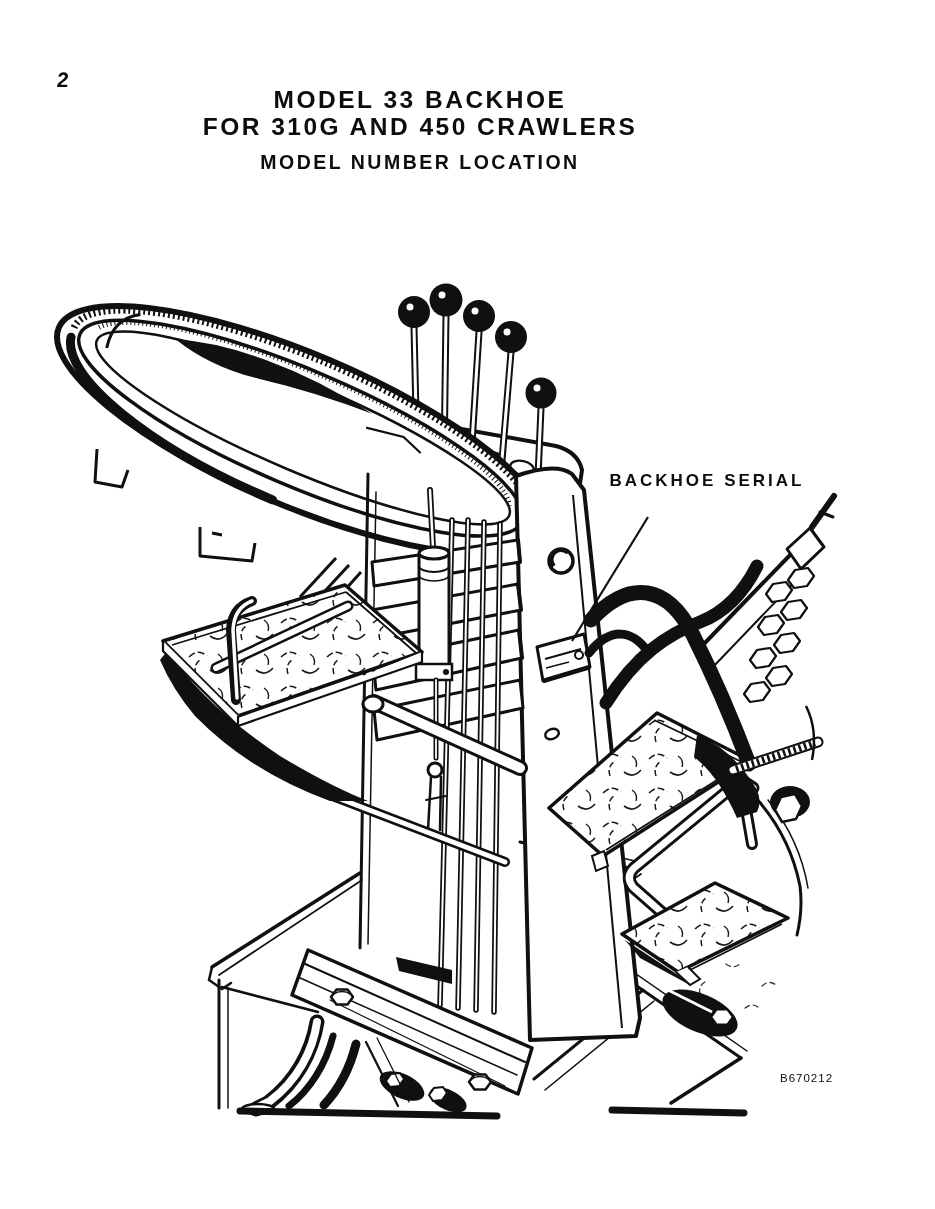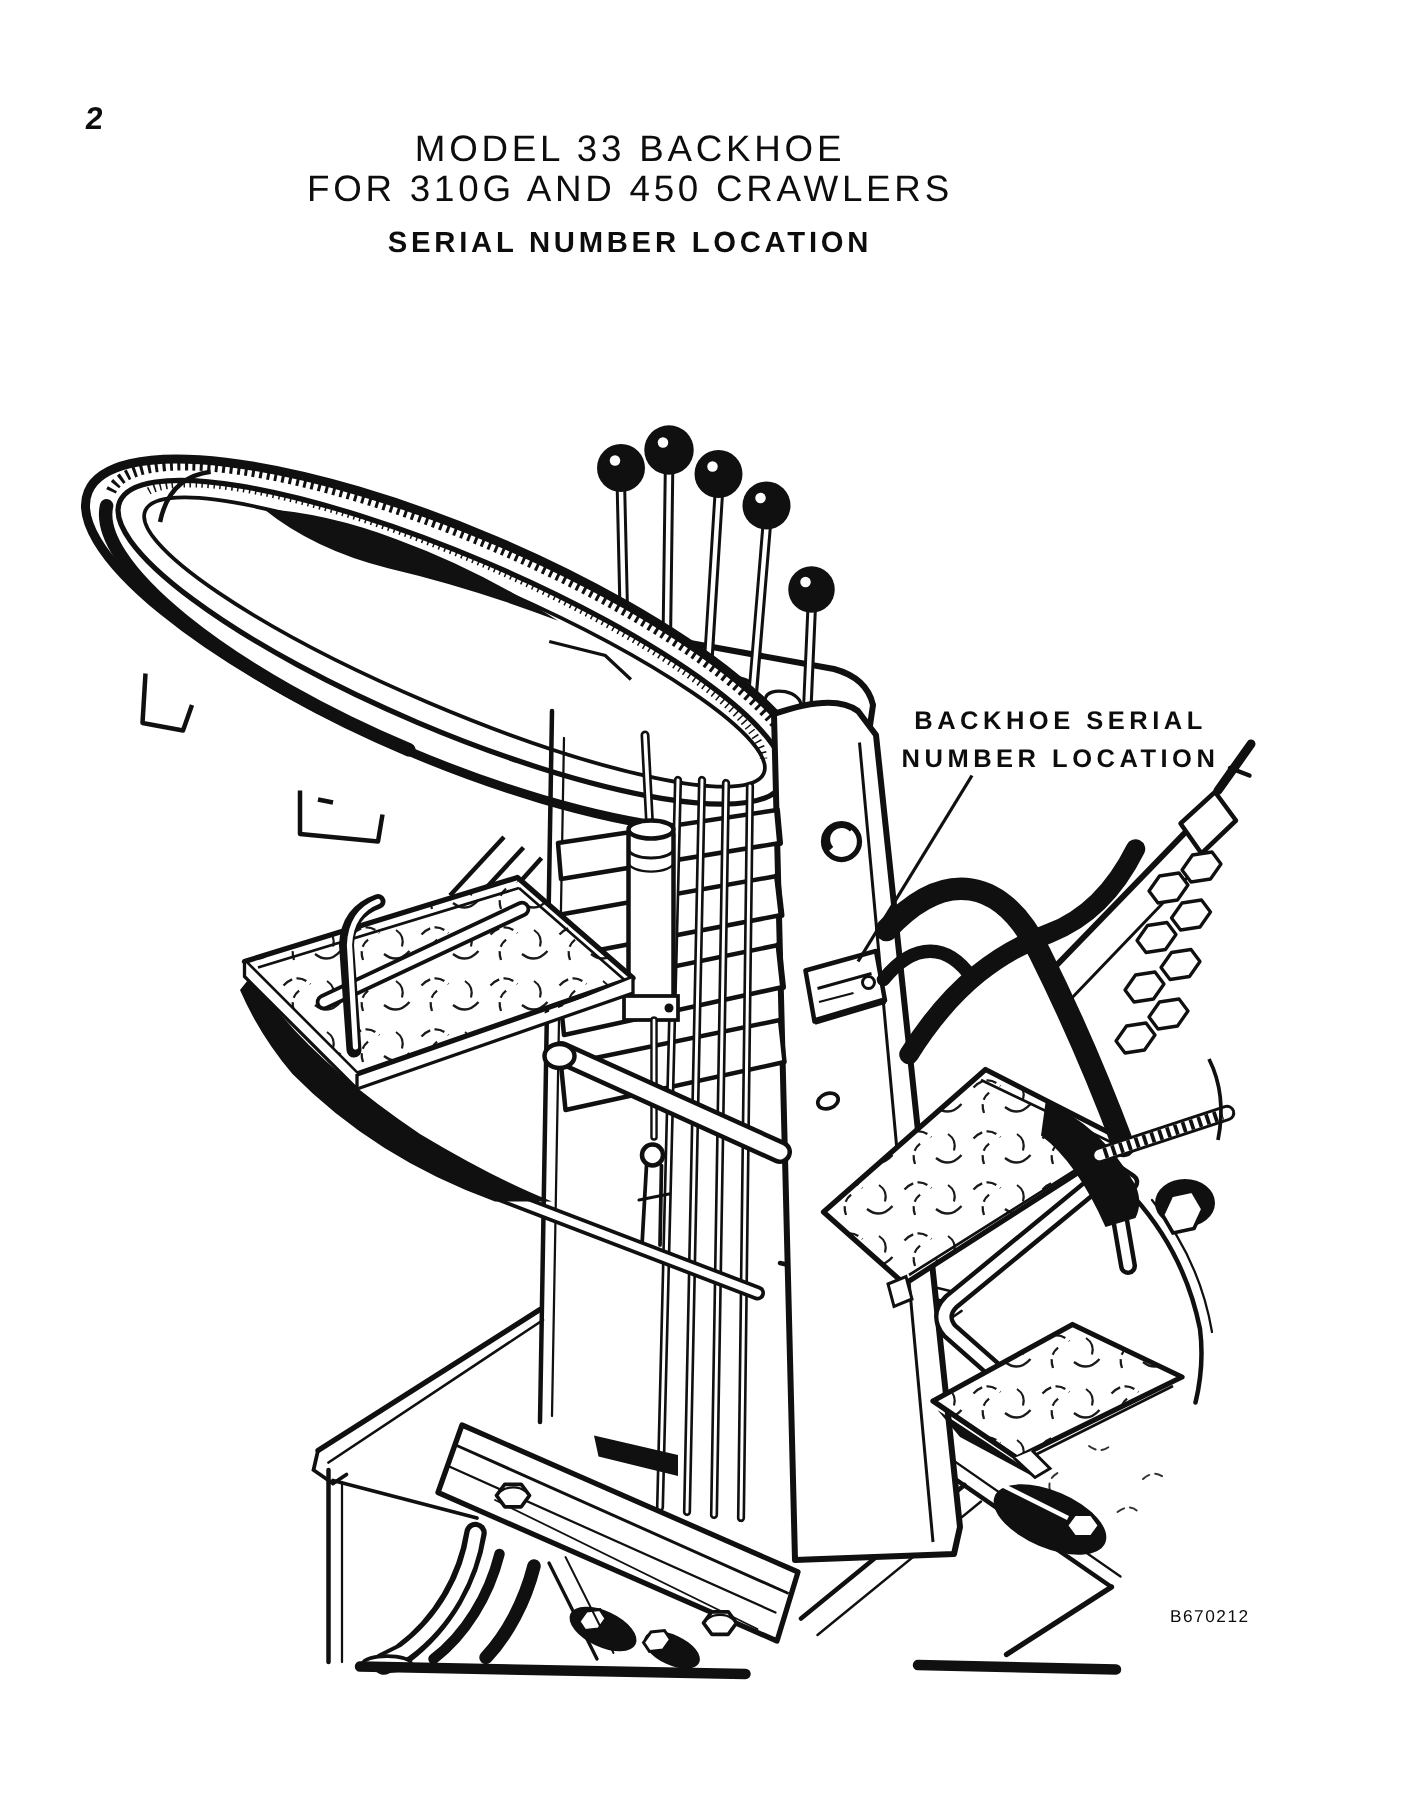--- a/index.html
+++ b/index.html
@@ -5,40 +5,40 @@
   html,body{margin:0;padding:0;background:#e8e8e8;}
   .page{
     position:relative;width:935px;height:1209px;background:#ffffff;
     font-family:"Liberation Sans", sans-serif;color:#0d0d0d;overflow:hidden;
   }
   .page-number{
     position:absolute;left:57px;top:68px;font-size:21px;font-weight:bold;
     transform:skewX(-6deg);letter-spacing:1px;
   }
   .title-block{position:absolute;left:0;top:86px;width:840px;text-align:center;line-height:27px;}
-  .title-line{font-size:24.5px;font-weight:normal;letter-spacing:2.5px;white-space:nowrap;}
+  .title-line{font-size:24.5px;font-weight:bold;letter-spacing:2.5px;white-space:nowrap;}
   .title-subtitle{font-size:19.5px;font-weight:bold;letter-spacing:2.5px;margin-top:9px;white-space:nowrap;}
   .callout{
     position:absolute;left:593px;top:468px;width:228px;text-align:center;
     font-size:17px;font-weight:bold;letter-spacing:3px;line-height:25px;white-space:nowrap;
   }
   .figure-code{position:absolute;left:748px;top:1072px;font-size:11.5px;letter-spacing:1px;margin-left:32px;}
   svg{position:absolute;left:0;top:0;}
 </style>
 </head>
 <body>
 
 <div class="page">
 
   <div class="page-number">2</div>
 
   <div class="title-block">
     <div class="title-line">MODEL 33 BACKHOE</div>
     <div class="title-line">FOR 310G AND 450 CRAWLERS</div>
-    <div class="title-subtitle">SERIAL NUMBER LOCATION</div>
+    <div class="title-subtitle">MODEL NUMBER LOCATION</div>
   </div>
 
   <svg width="935" height="1209" viewBox="0 0 935 1209">
     <defs>
       <pattern id="tread" width="46" height="34" patternUnits="userSpaceOnUse">
         <path d="M5,11 q9,-9 18,-1" fill="none" stroke="#1a1a1a" stroke-width="1.6" stroke-dasharray="7 3"></path>
         <path d="M26,24 q9,7 17,-2" fill="none" stroke="#1a1a1a" stroke-width="1.6"></path>
         <path d="M12,28 q-3,-9 4,-14" fill="none" stroke="#1a1a1a" stroke-width="1.5" stroke-dasharray="6 3"></path>
         <path d="M34,8 q6,4 4,11" fill="none" stroke="#1a1a1a" stroke-width="1.4"></path>
       </pattern>
@@ -326,18 +326,17 @@
     <g stroke="#101010" stroke-linecap="round">
       <path d="M240,1111 L497,1116" stroke-width="7"></path>
       <path d="M612,1110 L744,1113" stroke-width="7"></path>
     </g>
 
     <path d="M648,517 L572,641" stroke="#101010" stroke-width="2.2" fill="none"></path>
   </svg>
 
   <div class="callout">
     <div>BACKHOE SERIAL</div>
-    <div>NUMBER LOCATION</div>
   </div>
 
   <div class="figure-code">B670212</div>
 
 </div>
 
 </body></html>

